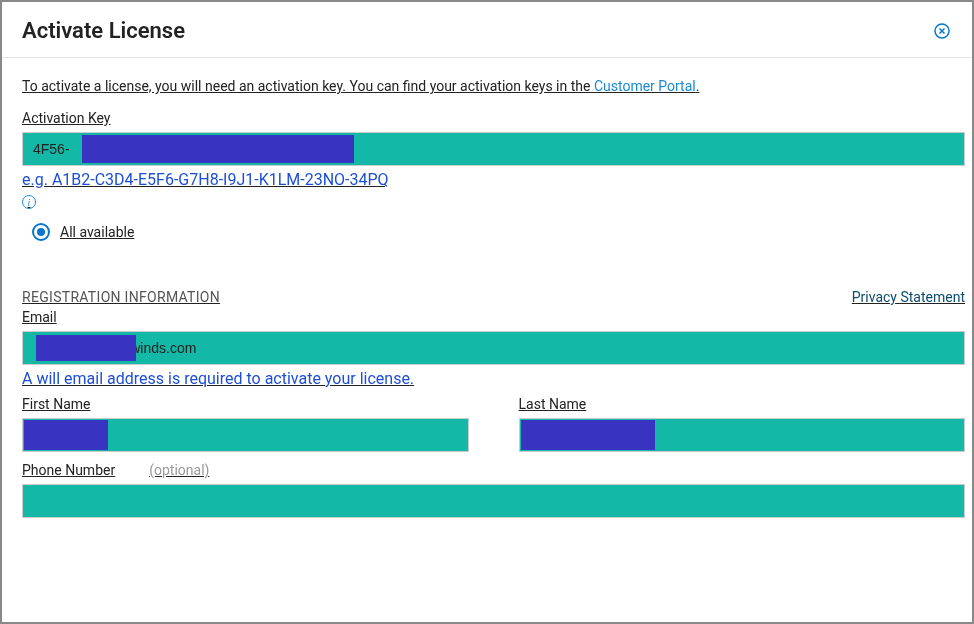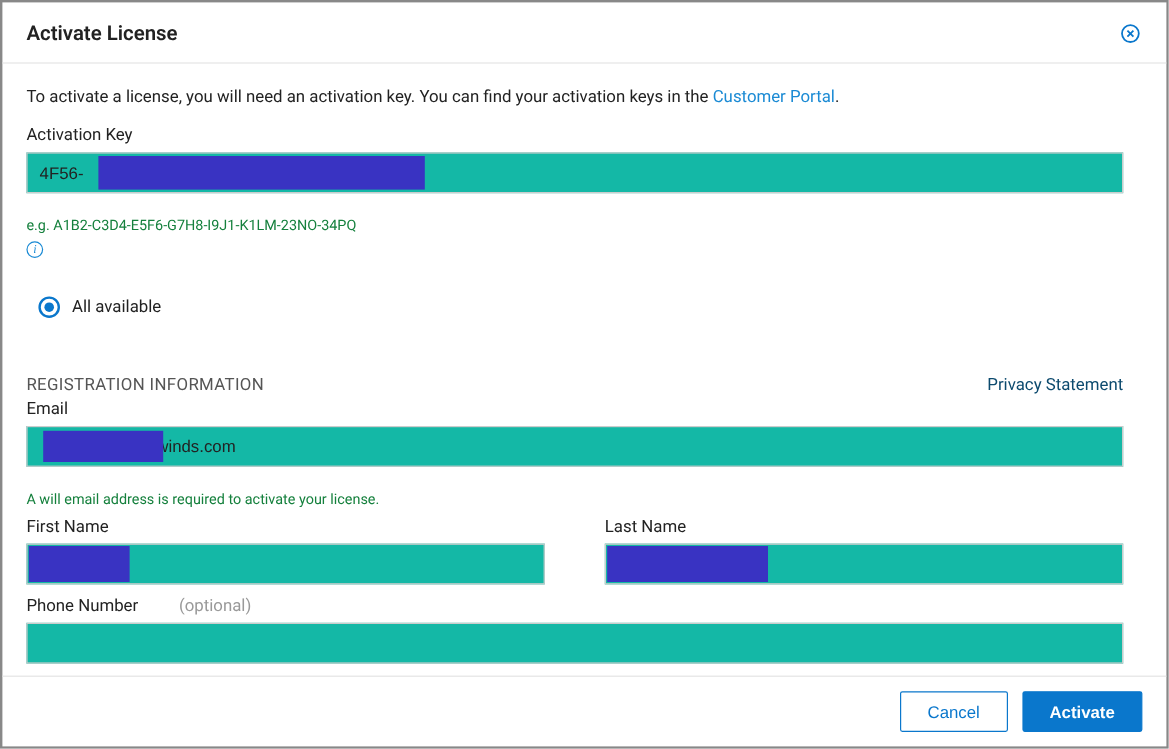--- a/index.html
+++ b/index.html
@@ -19,40 +19,41 @@
       flex-direction: column;
     }
     .dialog-header {
       display: flex;
       justify-content: space-between;
       align-items: center;
       padding: 16px 20px 14px 20px;
       border-bottom: 1px solid #e4e4e4;
     }
     .dialog-title {
-      font-size: 17px;
+      font-size: 22px;
       font-weight: 600;
       color: #222;
     }
     .close-btn {
       width: 20px;
       height: 20px;
       cursor: pointer;
       color: #0a77cc;
       display: flex;
       align-items: center;
       justify-content: center;
     }
     .close-btn svg { width: 16px; height: 16px; }
     .dialog-body {
-      padding: 20px 36px 10px 20px;
+      padding: 20px 7px 10px 20px;
       flex: 1;
       font-size: 14px;
       color: #222;
       overflow: auto;
+      text-decoration: underline;
     }
     .intro {
       margin-bottom: 16px;
       font-size: 14px;
       color: #222;
     }
     .intro a { color: #1a8ad4; text-decoration: none; }
     .field-label {
       font-size: 14px;
       color: #222;
@@ -65,23 +66,23 @@
     .text-input {
       width: 100%;
       border: 1px solid #ccc;
       padding: 7px 10px;
       font-size: 14px;
       color: #222;
       background: #14b8a6;
       height: 34px;
     }
     .hint {
-      font-size: 12px;
-      color: #15803d;
-      margin-top: 20px;
+      font-size: 16px;
+      color: #1d4ed8;
+      margin-top: 4px;
     }
     .section-gap { margin-top: 14px; }
     .info-icon {
       width: 14px; height: 14px;
       border: 1px solid #1a8ad4;
       border-radius: 50%;
       font-size: 10px;
       color: #1a8ad4;
       display: inline-flex;
       align-items: center;
@@ -89,21 +90,20 @@
       font-style: italic;
       font-family: Georgia, serif;
     }
     .radio-group { padding: 8px 0 0 10px; }
     .radio-item {
       display: flex;
       align-items: center;
       gap: 10px;
       margin-bottom: 14px;
       cursor: pointer;
-      margin-top: 18px;
     }
     .radio-circle {
       width: 18px; height: 18px;
       border: 2px solid #0a77cc;
       border-radius: 50%;
       display: flex;
       align-items: center;
       justify-content: center;
     }
     .radio-dot {
@@ -234,18 +234,14 @@
     </div>
 
     <div class="field-label" style="margin-top:10px;gap:34px;">
       <span>Phone Number</span>
       <span class="optional">(optional)</span>
     </div>
     <input class="text-input" value="" style="">
 
   </div>
 
-  <div class="dialog-footer">
-    <button class="btn">Cancel</button>
-    <button class="btn btn-primary">Activate</button>
-  </div>
 
 </div>
 
 </body></html>

